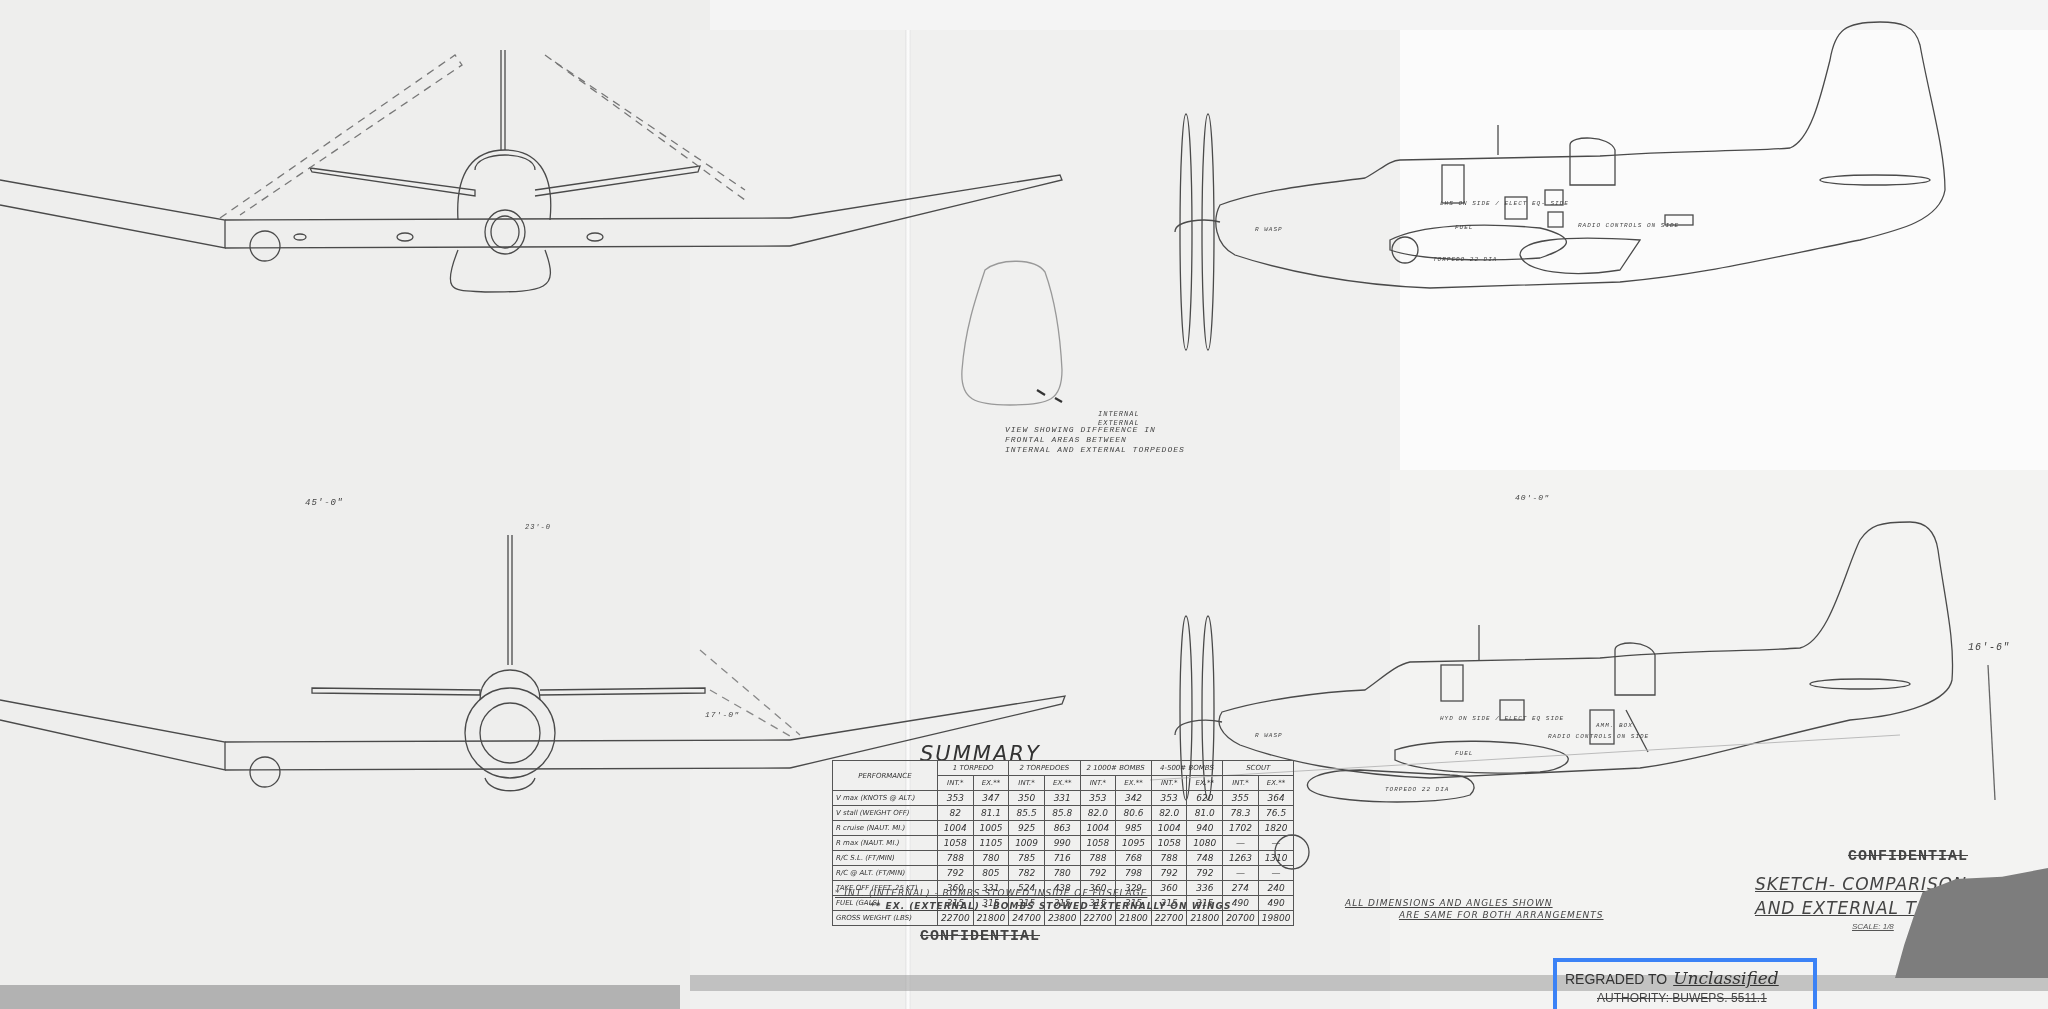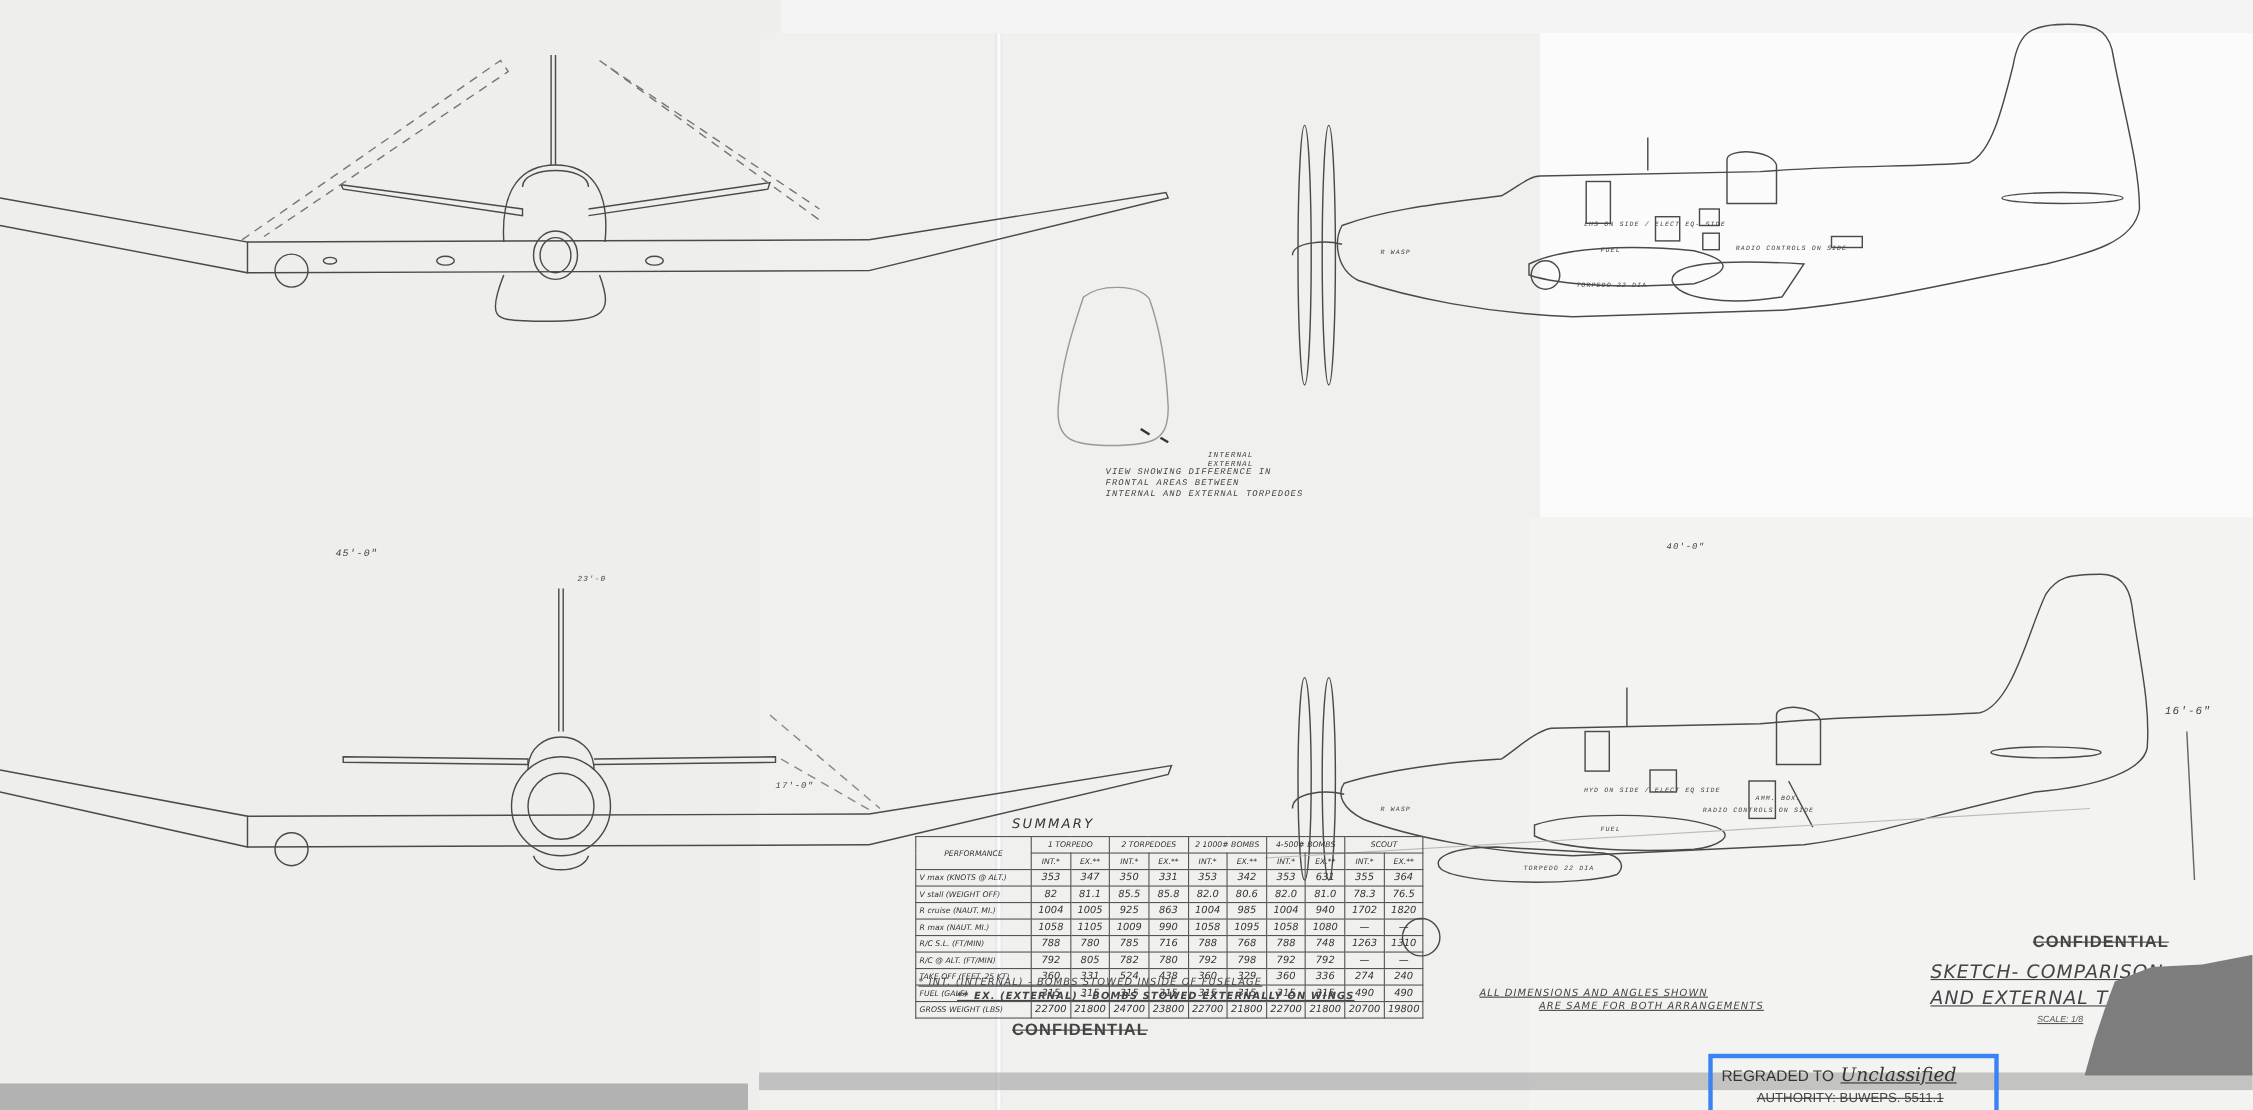--- a/index.html
+++ b/index.html
@@ -5,27 +5,27 @@
   html,body{margin:0;padding:0;}
   body{width:2048px;height:1009px;overflow:hidden;background:#f4f4f4;position:relative;font-family:"Liberation Sans",sans-serif;color:#333;}
   .sheet{position:absolute;background:#f2f2f1;}
   .sheet.s1{left:0;top:0;width:710px;height:1009px;background:#eeeeed;}
   .sheet.s2{left:690px;top:30px;width:720px;height:979px;background:#f0f0ef;}
   .sheet.s3{left:1400px;top:30px;width:648px;height:440px;background:#fbfbfb;}
   .sheet.s4{left:1390px;top:470px;width:658px;height:539px;background:#f3f3f2;}
   .fold{position:absolute;width:6px;background:linear-gradient(90deg,#e2e2e2,#ffffff,#e6e6e6);}
   svg.draw{position:absolute;left:0;top:0;}
   .hand{font-family:Liberation Mono, monospace;font-style:italic;color:#444;position:absolute;letter-spacing:1px;}
-  .summary-title{position:absolute;left:920px;top:742px;font-size:12px;font-style:italic;letter-spacing:2px;color:#333;font-family:"DejaVu Sans",sans-serif;}
+  .summary-title{position:absolute;left:920px;top:742px;font-size:21px;font-style:italic;letter-spacing:2px;color:#333;font-family:"DejaVu Sans",sans-serif;}
   table.summary{position:absolute;left:832px;top:760px;border-collapse:collapse;font-family:"DejaVu Sans",sans-serif;font-style:italic;font-size:9px;color:#333;}
   table.summary td,table.summary th{border:1px solid #555;padding:1px 3px;text-align:center;white-space:nowrap;height:12px;font-weight:normal;}
   table.summary td.rowhead{text-align:left;font-size:7px;width:98px;}
   table.summary th{font-size:7px;}
   .note{position:absolute;font-family:"DejaVu Sans",sans-serif;font-style:italic;font-size:10px;color:#444;text-decoration:underline;letter-spacing:1px;}
-  .conf{position:absolute;font-family:Liberation Sans, sans-serif;font-weight:bold;font-size:15px;color:#444;text-decoration:line-through;letter-spacing:1px;}
+  .conf{position:absolute;font-family:Liberation Mono, monospace;font-weight:bold;font-size:15px;color:#444;text-decoration:line-through;letter-spacing:1px;}
   .regraded{position:absolute;left:1553px;top:958px;width:256px;height:48px;border:4px solid #3b82f6;background:transparent;}
   .regraded .l1{position:absolute;left:8px;top:6px;font-size:14px;color:#333;}
   .regraded .l1 .sig{font-family:"DejaVu Serif",serif;font-style:italic;font-size:17px;margin-left:6px;text-decoration:underline;}
   .regraded .l2{position:absolute;left:40px;top:29px;font-size:12px;color:#444;text-decoration:line-through;}
   .title-block{position:absolute;left:1755px;top:872px;font-family:"DejaVu Sans",sans-serif;font-style:italic;font-size:17px;color:#444;line-height:24px;letter-spacing:1px;}
   .title-block div{text-decoration:underline;}
   .scale{position:absolute;left:1852px;top:922px;font-size:8px;font-style:italic;color:#555;text-decoration:underline;}
   .torn{position:absolute;left:1895px;top:868px;width:153px;height:110px;background:#7d7d7d;clip-path:polygon(18% 22%,40% 10%,70% 8%,100% 0,100% 100%,0 100%,6% 70%,12% 45%);}
   .bottom-strip{position:absolute;left:690px;top:975px;width:1358px;height:16px;background:#9a9a9a;opacity:.55;}
   .bottom-strip2{position:absolute;left:0;top:985px;width:680px;height:24px;background:#8a8a8a;opacity:.6;}
@@ -188,21 +188,21 @@
   <tbody id="summary-body">
       <tr>
         <td class="rowhead">V max (KNOTS @ ALT.)</td>
         <td>353</td>
         <td>347</td>
         <td>350</td>
         <td>331</td>
         <td>353</td>
         <td>342</td>
         <td>353</td>
-        <td>631</td>
+        <td>620</td>
         <td>355</td>
         <td>364</td>
       </tr>
       <tr>
         <td class="rowhead">V stall (WEIGHT OFF)</td>
         <td>82</td>
         <td>81.1</td>
         <td>85.5</td>
         <td>85.8</td>
         <td>82.0</td>

